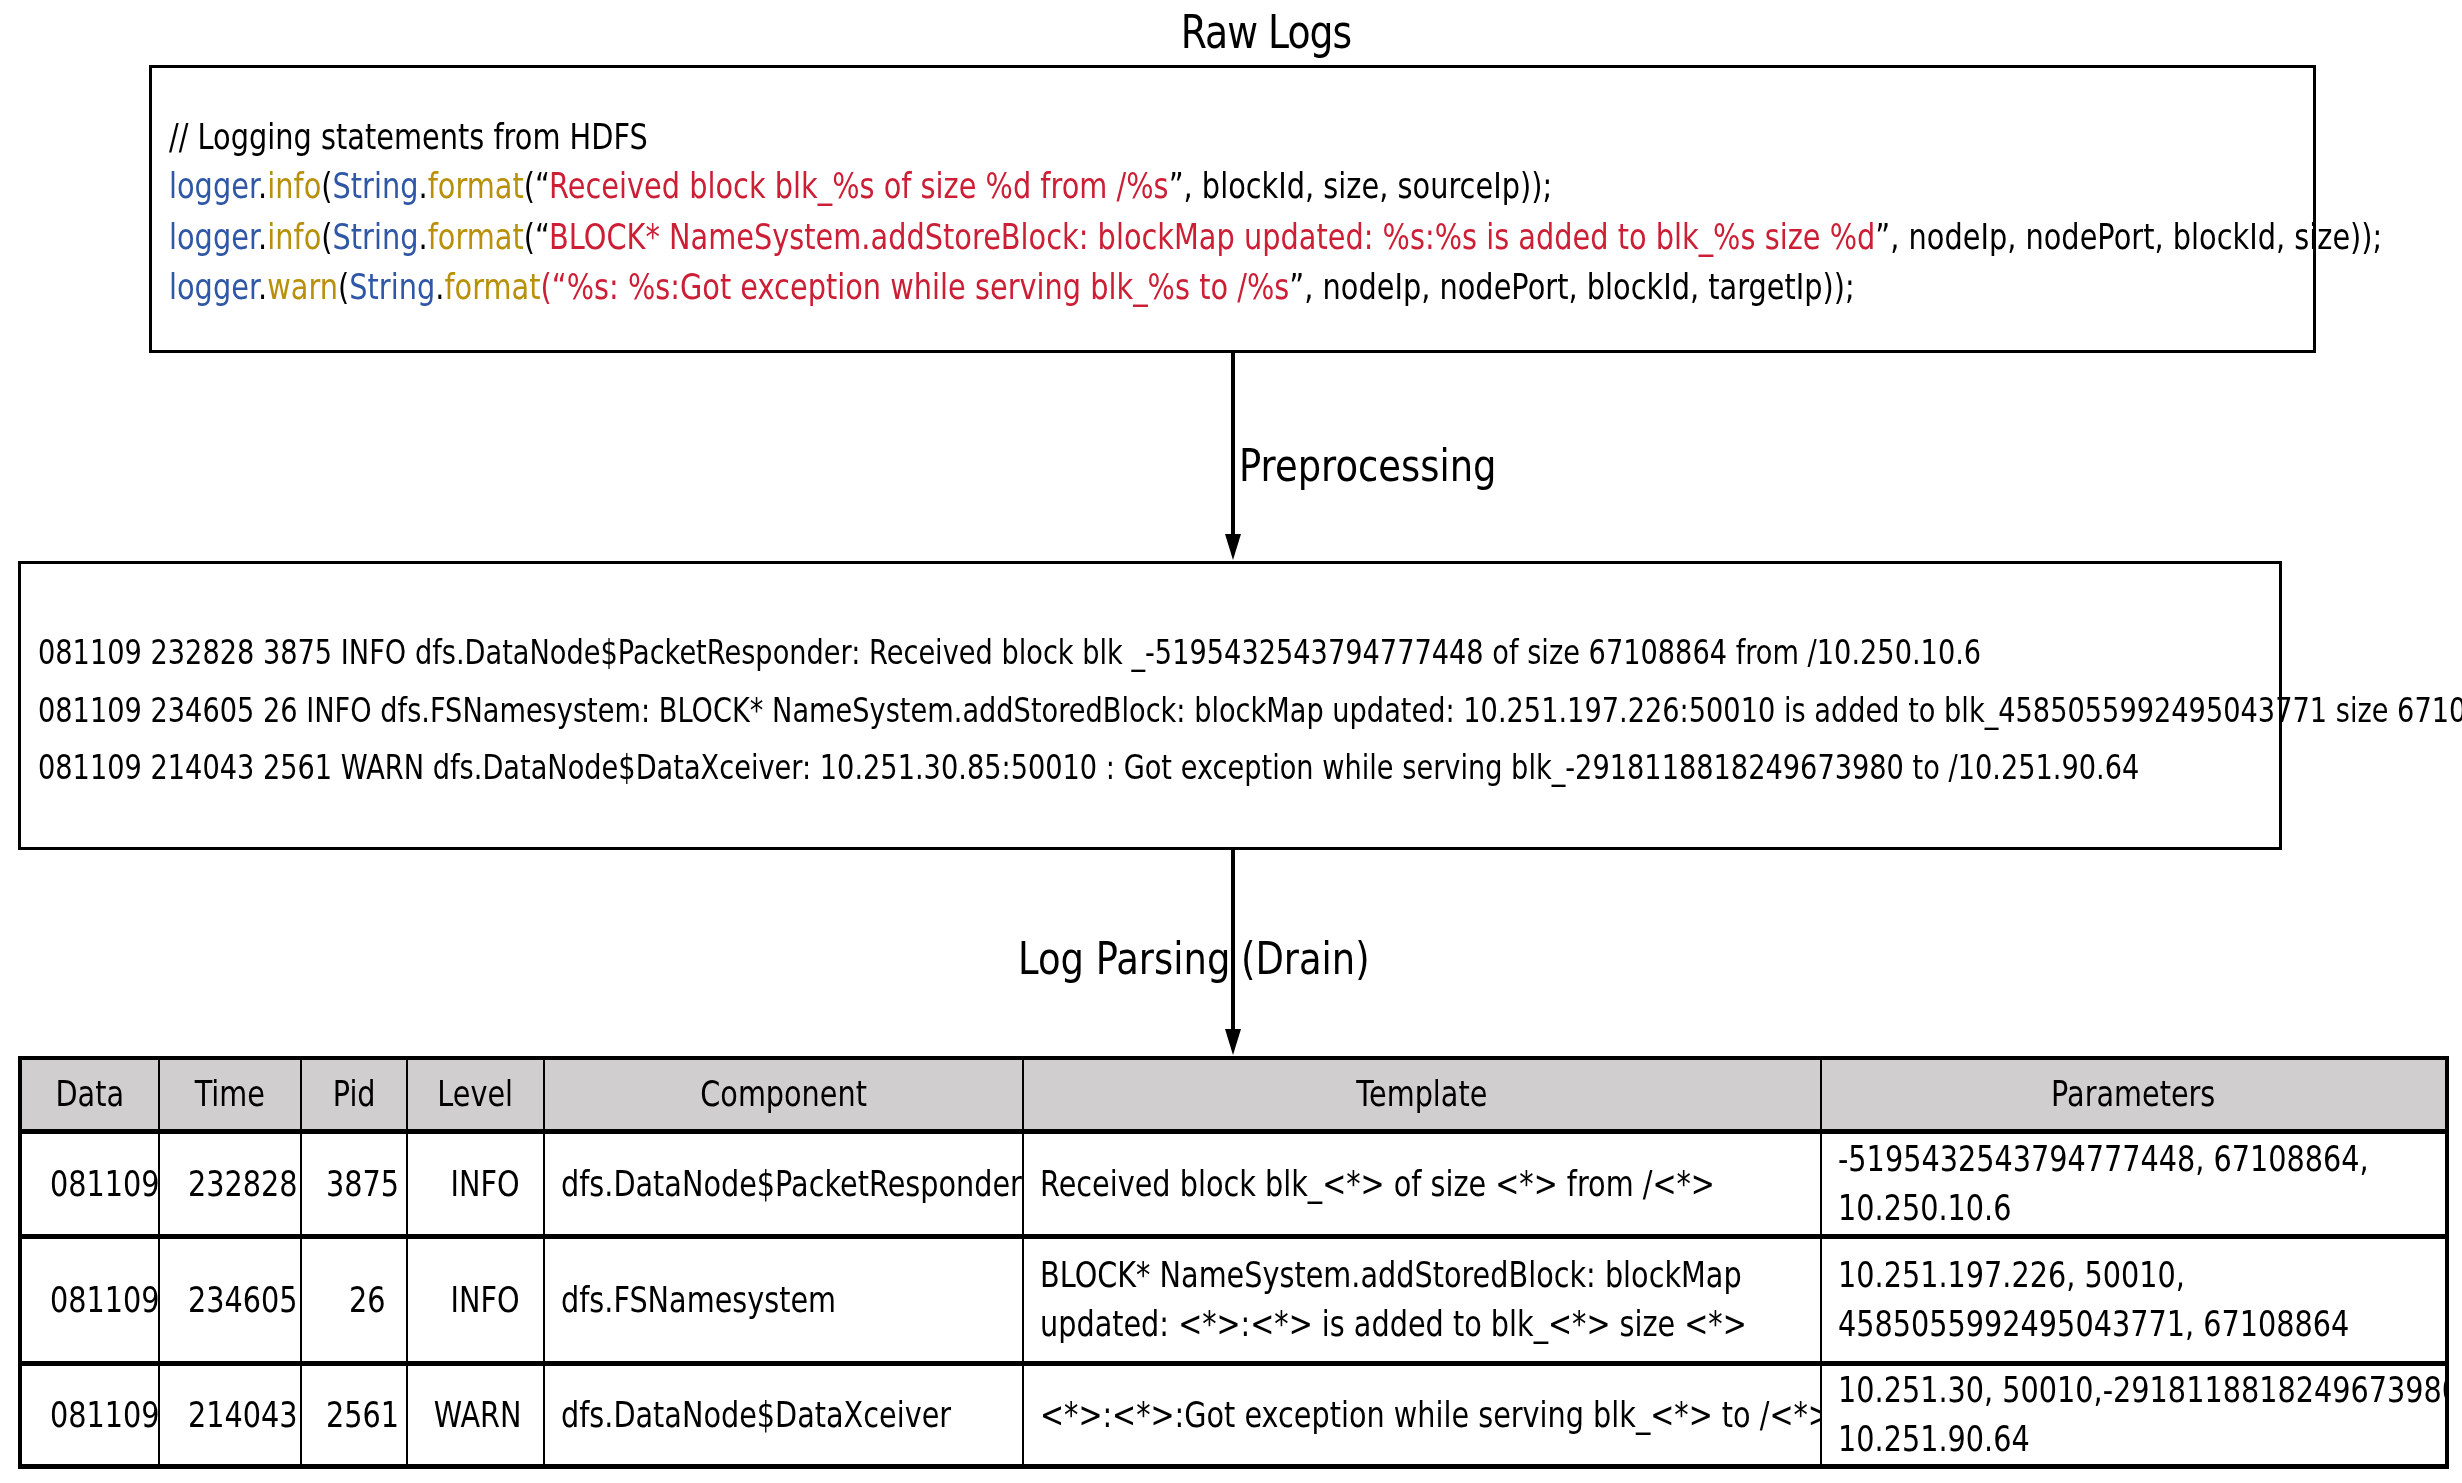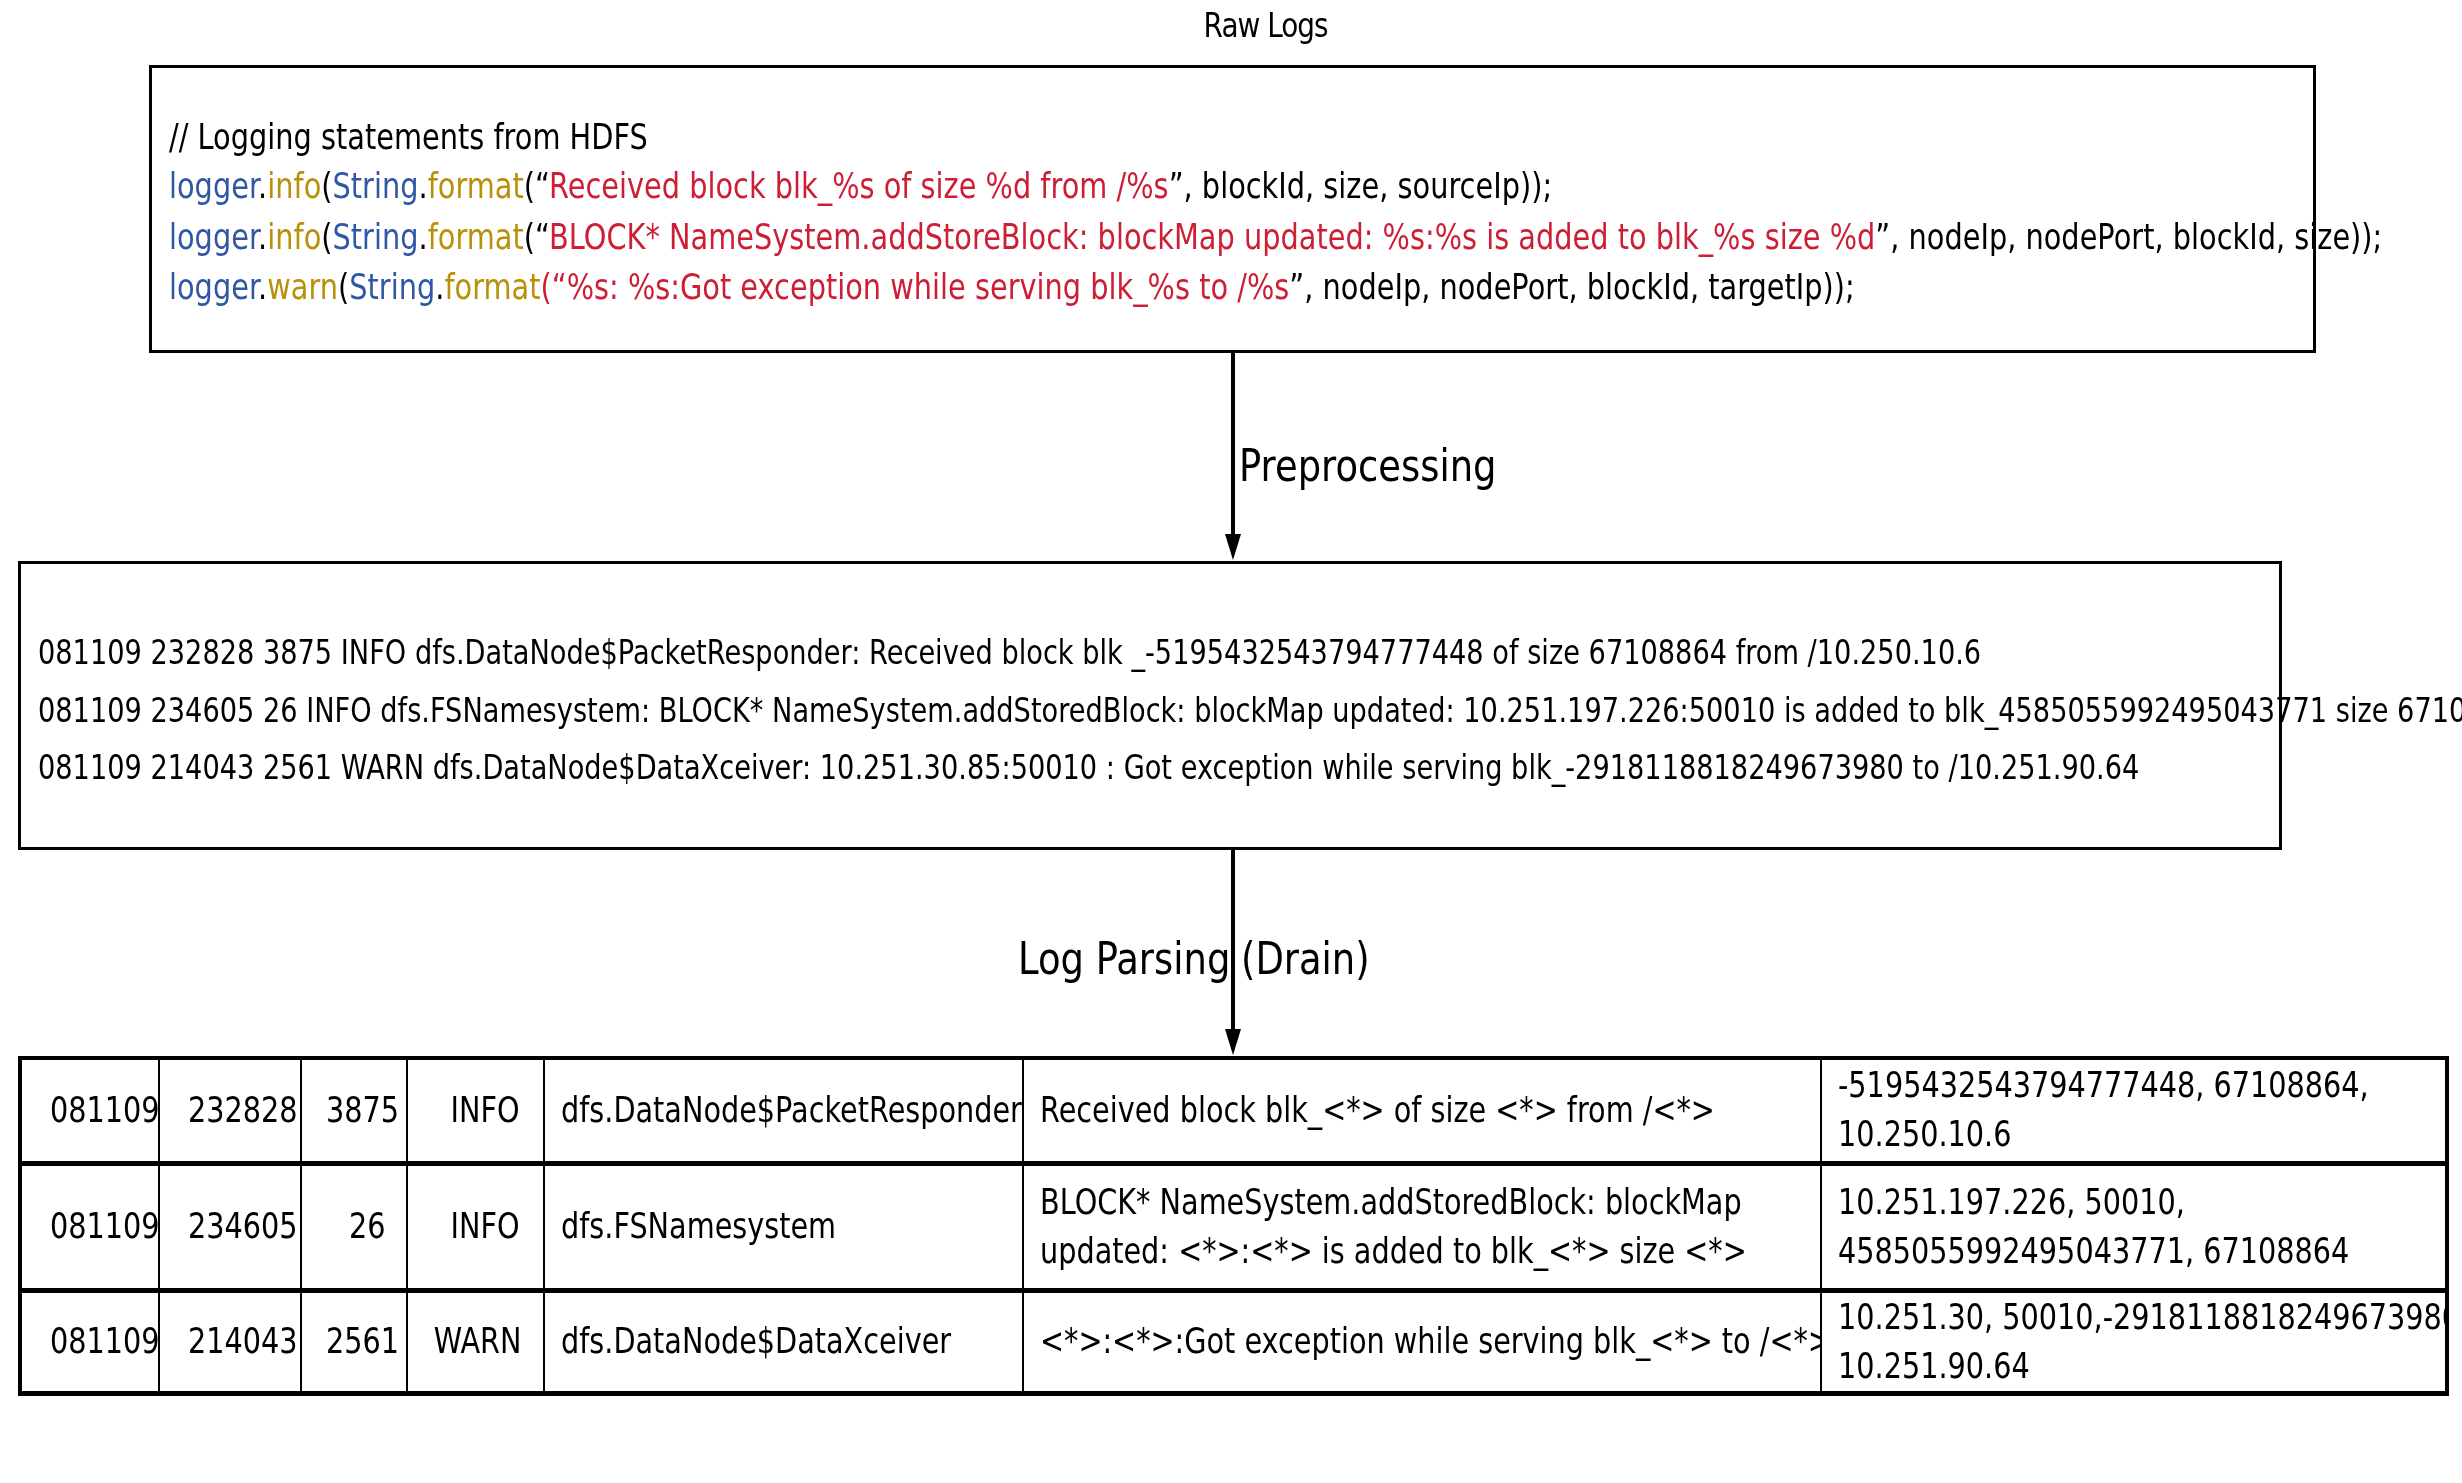--- a/index.html
+++ b/index.html
@@ -3,21 +3,21 @@
   <meta charset="utf-8">
   <style>
     html, body { margin: 0; padding: 0; background: #ffffff; }
     body {
       width: 2462px; height: 1484px; position: relative; overflow: hidden;
       font-family: "DejaVu Sans", "Liberation Sans", sans-serif;
       color: #000;
     }
     .abs { position: absolute; text-align: center; }
     .title {
-      font-size: 34px; left: 0; width: 2462px; top: 4.6px; text-align: center;
+      font-size: 46px; left: 0; width: 2462px; top: 4.6px; text-align: center;
       letter-spacing: -1.2px;
     }
     .title span { display: inline-block; transform: scaleX(0.82); margin-left: 69px; }
     .box { border: 3.5px solid #000; box-sizing: border-box; background: #fff; }
     #raw-box { left: 149px; top: 65px; width: 2167px; height: 288px; }
     #pre-box { left: 18px; top: 561px; width: 2264px; height: 289px; }
     .code-line {
       position: absolute; left: 17.3px; font-size: 36px; white-space: nowrap;
       transform: scaleX(0.80); transform-origin: left center; line-height: 46px;
     }
@@ -99,20 +99,29 @@
   <colgroup>
     <col style="width:139px">
       <col style="width:142px">
       <col style="width:106px">
       <col style="width:137px">
       <col style="width:479px">
       <col style="width:798px">
       <col style="width:626px">
   </colgroup>
   <tbody>
+      <tr class="head">
+    <th class="ta-c"><span class="cell-in">Data</span></th>
+    <th class="ta-c"><span class="cell-in">Time</span></th>
+    <th class="ta-c"><span class="cell-in">Pid</span></th>
+    <th class="ta-c"><span class="cell-in">Level</span></th>
+    <th class="ta-c"><span class="cell-in">Component</span></th>
+    <th class="ta-c"><span class="cell-in">Template</span></th>
+    <th class="ta-c"><span class="cell-in">Parameters</span></th>
+  </tr>
 
   <tr class="r" style="height:105px;">
     <td class="ta-c"><span class="cell-in">081109</span></td>
     <td class="ta-c"><span class="cell-in">232828</span></td>
     <td class="ta-c"><span class="cell-in">3875</span></td>
     <td class="ta-c"><span class="cell-in">INFO</span></td>
     <td class="ta-l"><span class="cell-in">dfs.DataNode$PacketResponder</span></td>
     <td class="ta-l"><span class="cell-in">Received block blk_&lt;*&gt; of size &lt;*&gt; from /&lt;*&gt;</span></td>
     <td class="ta-l"><span class="cell-in">-5195432543794777448, 67108864,</span><br><span class="cell-in">10.250.10.6</span></td>
   </tr>

